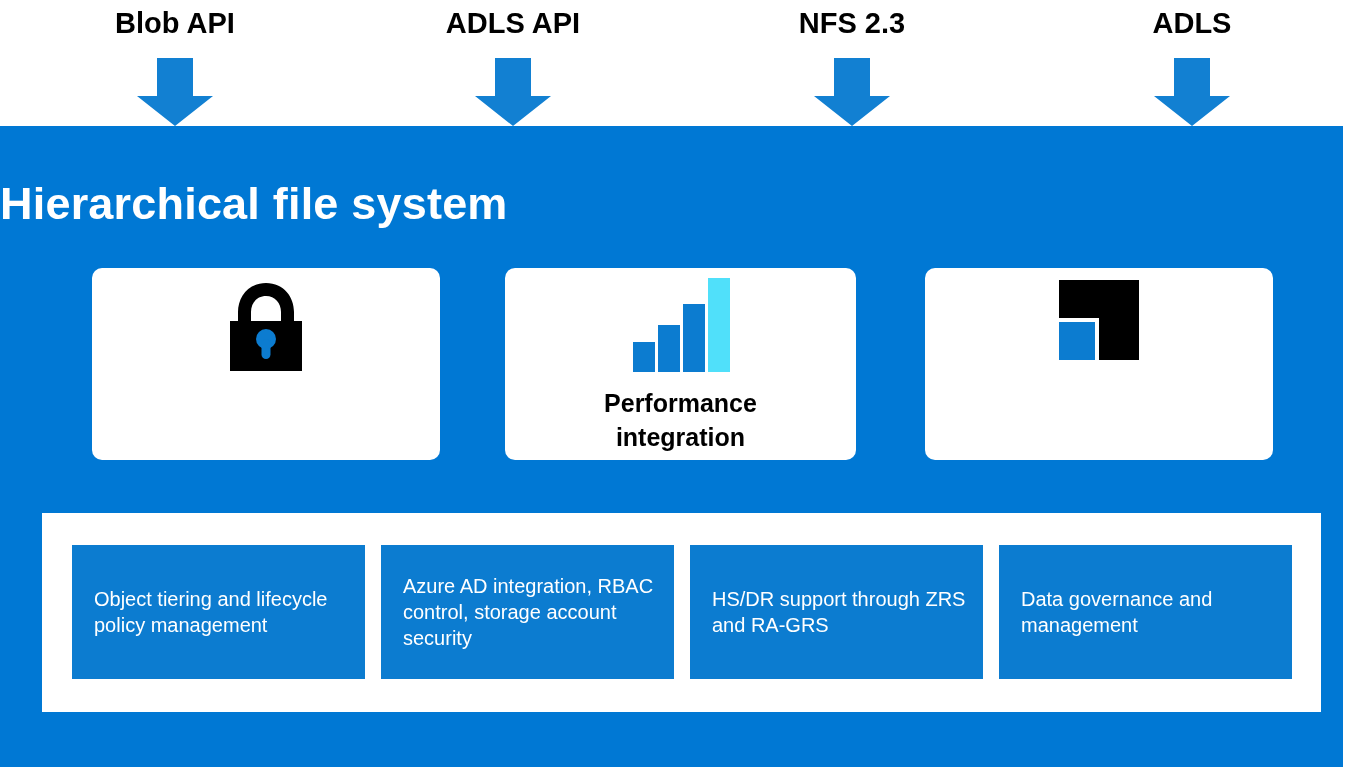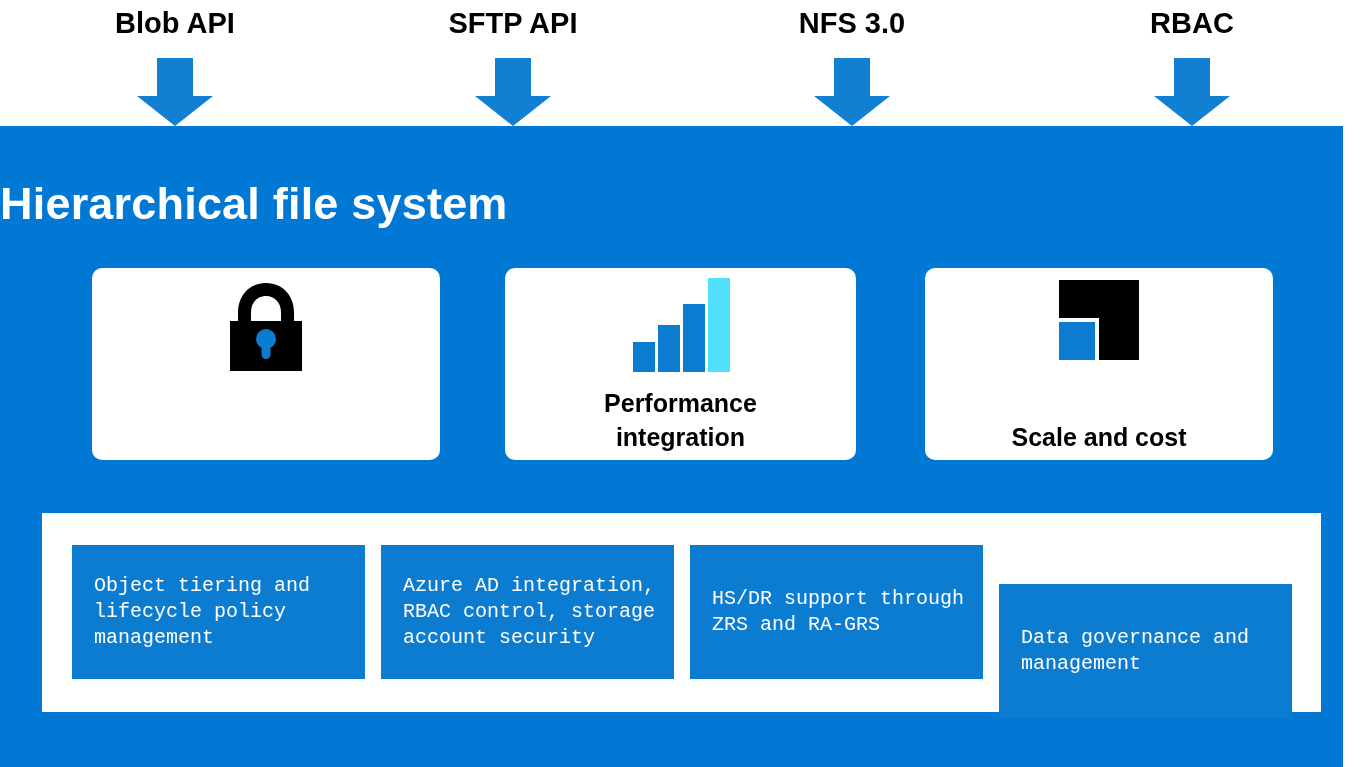--- a/index.html
+++ b/index.html
@@ -126,21 +126,20 @@
   .card-scale       { left: 833px; width: 348px; }
 
   
   .bottom-panel {
     position: absolute;
     left: 42px;
     top: 387px;
     width: 1279px;
     height: 199px;
     background: #ffffff;
-    font-family: Liberation Mono, monospace;
   }
   .feature-box {
     position: absolute;
     top: 32px;
     height: 134px;
     background: #0c7cd0;
     box-sizing: border-box;
   }
   .feature-text {
     position: absolute;
@@ -149,52 +148,52 @@
     top: 50%;
     transform: translateY(-50%);
     color: #ffffff;
     font-size: 20px;
     font-weight: 400;
     line-height: 26px;
   }
   .fb0 { left: 30px;  width: 293px; }
   .fb1 { left: 339px; width: 293px; }
   .fb2 { left: 648px; width: 293px; }
-  .fb3 { left: 957px; width: 293px; margin-top: 39px; }
+  .fb3 { left: 957px; width: 293px; }
 </style>
 </head>
 <body>
 
 <div id="canvas">
 
   <div class="api-strip">
 
     <div class="api-item" style="left:65px;">
       <div class="api-label">Blob API</div>
       <svg class="api-arrow" viewBox="0 0 76 68">
         <polygon points="20,0 56,0 56,38 76,38 38,68 0,38 20,38" fill="#1280d2"></polygon>
       </svg>
     </div>
 
     <div class="api-item" style="left:403px;">
-      <div class="api-label">SFTP API</div>
+      <div class="api-label">ADLS API</div>
       <svg class="api-arrow" viewBox="0 0 76 68">
         <polygon points="20,0 56,0 56,38 76,38 38,68 0,38 20,38" fill="#1280d2"></polygon>
       </svg>
     </div>
 
     <div class="api-item" style="left:742px;">
-      <div class="api-label">NFS 3.0</div>
+      <div class="api-label">NFS 2.3</div>
       <svg class="api-arrow" viewBox="0 0 76 68">
         <polygon points="20,0 56,0 56,38 76,38 38,68 0,38 20,38" fill="#1280d2"></polygon>
       </svg>
     </div>
 
     <div class="api-item" style="left:1082px;">
-      <div class="api-label">RBAC</div>
+      <div class="api-label">ADLS</div>
       <svg class="api-arrow" viewBox="0 0 76 68">
         <polygon points="20,0 56,0 56,38 76,38 38,68 0,38 20,38" fill="#1280d2"></polygon>
       </svg>
     </div>
 
   </div>
 
   <div class="blue-panel">
 
     <div class="panel-title">Hierarchical file system</div>
@@ -228,21 +227,21 @@
       </div>
 
       <div class="card card-scale">
         <div class="card-icon">
           <svg width="80" height="80" viewBox="0 0 80 80" style="margin-top:-14px">
             <path d="M0 0 H80 V80 H40 V38 H0 Z" fill="#000000"></path>
             <rect x="0" y="42" width="36" height="38" fill="#0c7cd0"></rect>
           </svg>
         </div>
         <div class="card-label two-line">
-          <span>Scale and cost</span><br>
+          <br>
         </div>
       </div>
 
     </div>
 
     <div class="bottom-panel">
 
       <div class="feature-box fb0">
         <div class="feature-text">Object tiering and lifecycle policy management</div>
       </div>

